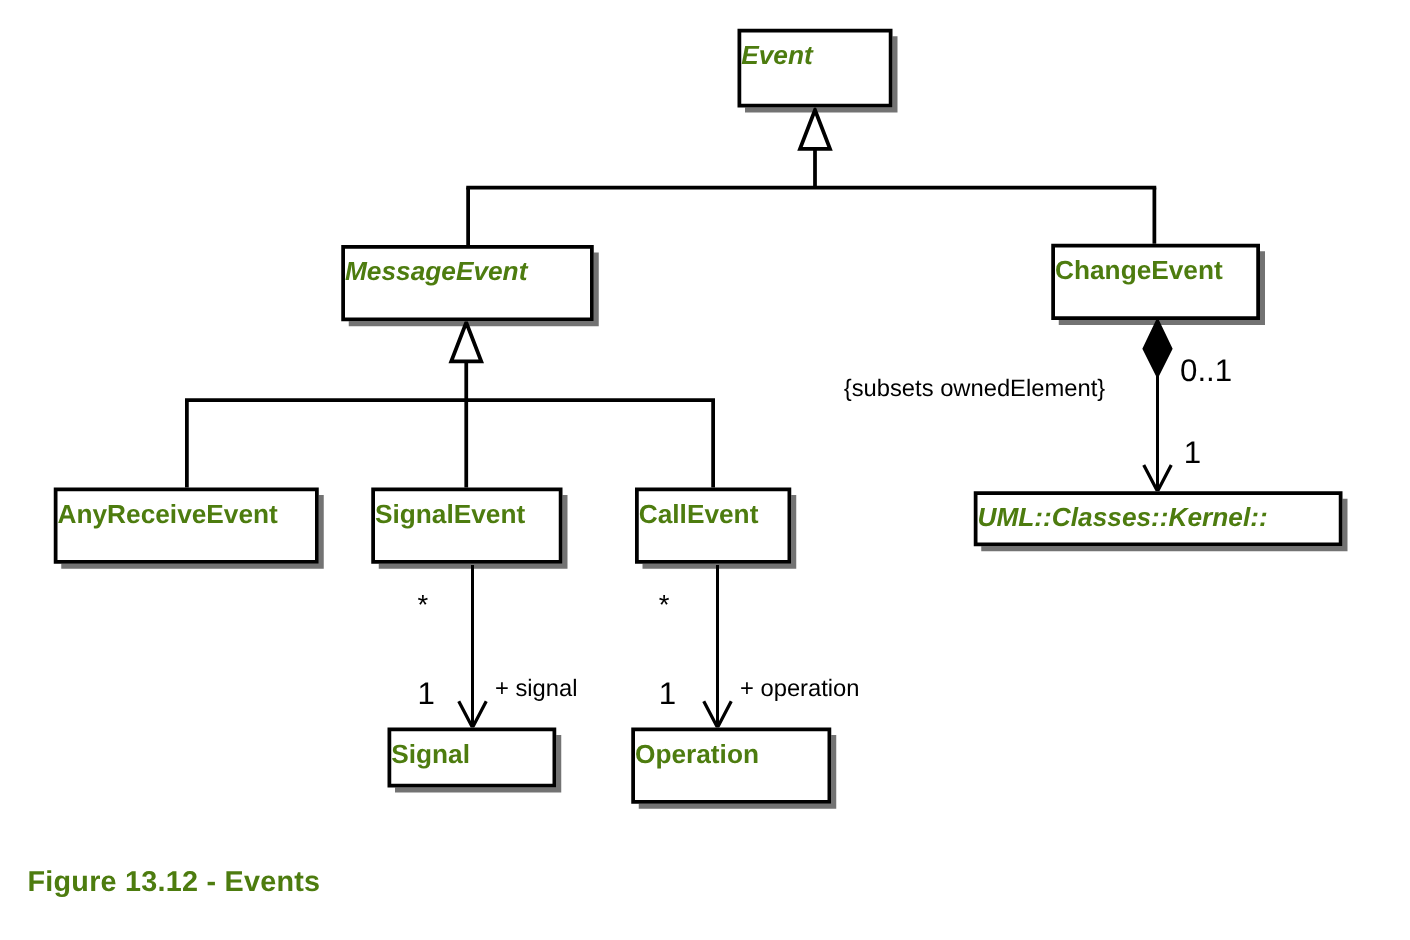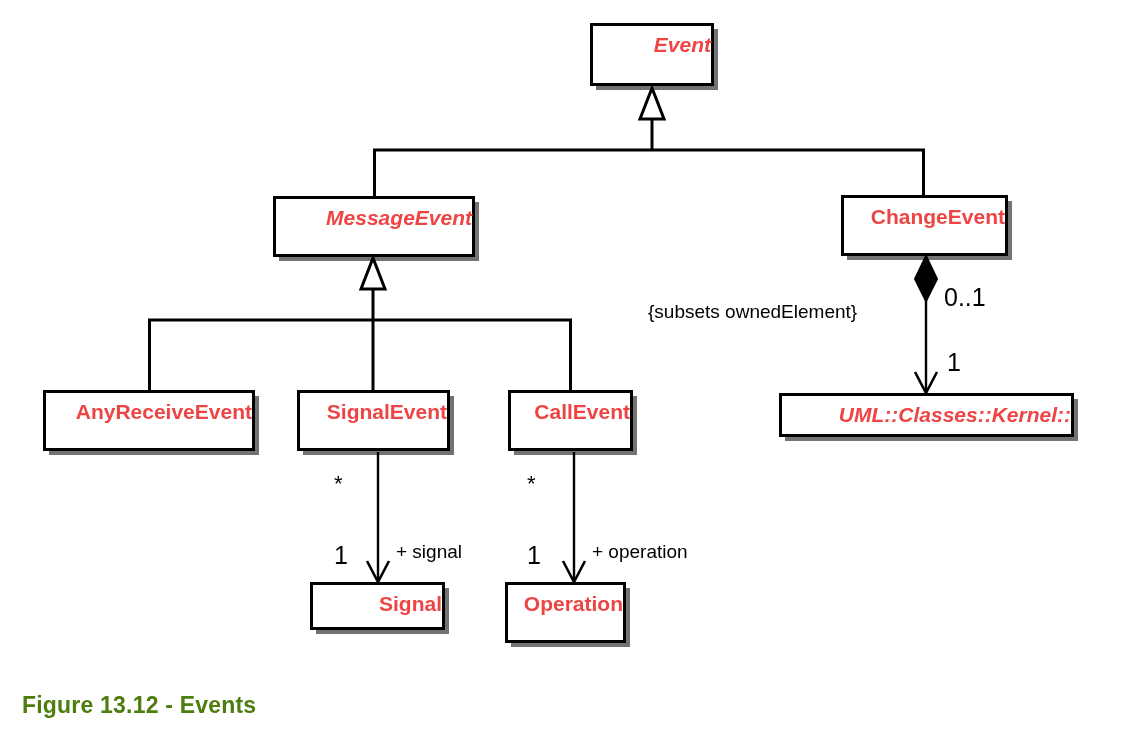--- a/index.html
+++ b/index.html
@@ -32,25 +32,25 @@
     position: absolute;
     box-sizing: border-box;
     background: #ffffff;
     border: 3px solid #000000;
     box-shadow: 5px 5px 0 -1px rgba(0,0,0,0.55);
     z-index: 5;
   }
   .uml-box .title {
     display: block;
     width: 100%;
-    text-align: right;
+    text-align: left;
     font-size: 21px;
     font-weight: bold;
     line-height: 1.12;
-    color: #ef4444;
+    color: #4d7c0f;
     white-space: pre;
   }
   .uml-box.abstract .title {
     font-style: italic;
   }
   .uml-box .title-wrap {
     position: absolute;
     left: 0;
     right: 0;
     top: 7px;
@@ -177,29 +177,29 @@
       <span class="title">UML::Classes::Kernel::</span>
     </div>
   </div>
 
   <div class="uml-box" style="left:310px; top:582px; width:135px; height:48px;">
     <div class="title-wrap">
       <span class="title">Signal</span>
     </div>
   </div>
 
-  <div class="uml-box" style="left:505px; top:582px; width:121px; height:61px;">
+  <div class="uml-box" style="left:505px; top:582px; width:160px; height:61px;">
     <div class="title-wrap">
       <span class="title">Operation</span>
     </div>
   </div>
 
   <div class="edge-label mult" style="left:944px; top:283px;">0..1</div>
 
-  <div class="edge-label" style="left:648px; top:301px;">{subsets ownedElement}</div>
+  <div class="edge-label" style="left:675px; top:301px;">{subsets ownedElement}</div>
 
 
   <div class="edge-label mult" style="left:947px; top:348px;">1</div>
 
   <div class="edge-label star" style="left:334px; top:473px;">*</div>
 
   <div class="edge-label mult" style="left:334px; top:541px;">1</div>
 
   <div class="edge-label" style="left:396px; top:541px;">+ signal</div>
 

